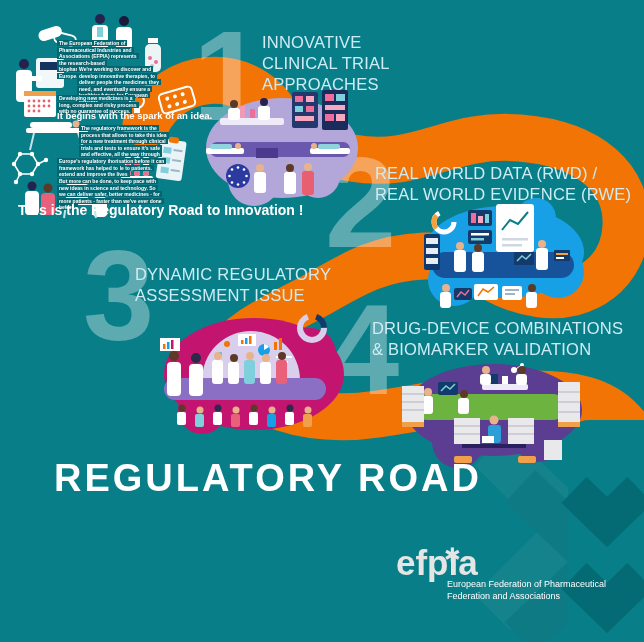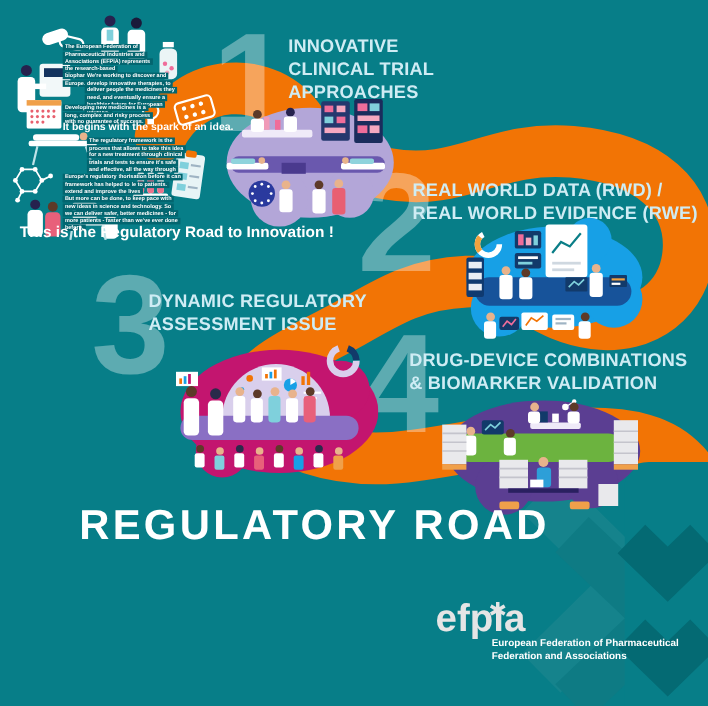--- a/index.html
+++ b/index.html
@@ -11,21 +11,21 @@
   .abs{position:absolute;}
   svg{display:block;}
 
   
   .stop-number{
     position:absolute;color:rgba(255,255,255,.35);
     font-size:128px;font-weight:800;line-height:96px;letter-spacing:-4px;
   }
   
   .stop-title{
-    position:absolute;color:#cfecf4;font-weight:700;text-transform:uppercase;
+    position:absolute;color:#cfecf4;font-weight:400;text-transform:uppercase;
     font-size:16.5px;line-height:21px;letter-spacing:.2px;white-space:nowrap;
   }
   
   .tiny{
     position:absolute;font-size:5px;line-height:6.6px;font-weight:bold;color:#fff;
   }
   .hl{
     background:#03656f;padding:0 2px;
     -webkit-box-decoration-break:clone;box-decoration-break:clone;
   }
@@ -33,34 +33,34 @@
     position:absolute;left:57px;top:110px;width:180px;
     font-size:9.5px;line-height:11px;font-weight:bold;color:#fff;
   }
   .closing{
     position:absolute;left:18px;top:202px;width:360px;
     font-size:14px;font-weight:bold;color:#fff;white-space:nowrap;
   }
   
   .big-title{
     position:absolute;left:54px;top:458px;color:#fff;
-    font-size:38px;line-height:40px;font-weight:900;letter-spacing:3px;white-space:nowrap;margin-left:18px;
+    font-size:38px;line-height:40px;font-weight:900;letter-spacing:3px;white-space:nowrap;
   }
   
   .logo{
     position:absolute;left:396px;top:543px;color:#e5e5e5;
     font-size:35px;font-weight:bold;line-height:40px;letter-spacing:0;
   }
   .logo .logo-star{
     position:absolute;left:48px;top:-8px;font-size:20px;font-weight:bold;
     font-family:"DejaVu Sans",sans-serif;
   }
   .logo-subtitle{
     position:absolute;left:447px;top:579px;color:#fff;
-    font-size:9px;line-height:11.5px;font-weight:bold;white-space:nowrap;
+    font-size:9px;line-height:11.5px;font-weight:normal;white-space:nowrap;
   }
 </style>
 </head>
 <body>
 
 <div class="canvas">
 
   <svg class="abs" style="left:0;top:0" width="644" height="642" viewBox="0 0 644 642">
     <path d="M 146 124
          C 172 70 244 66 274 112

